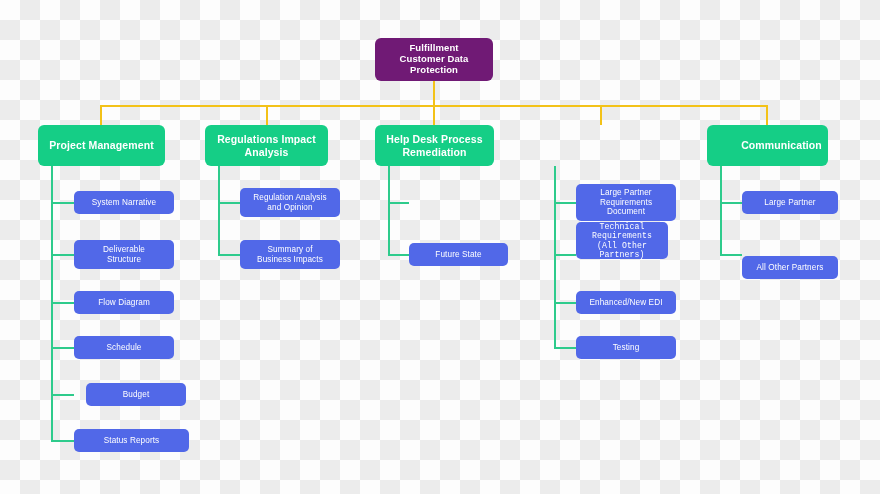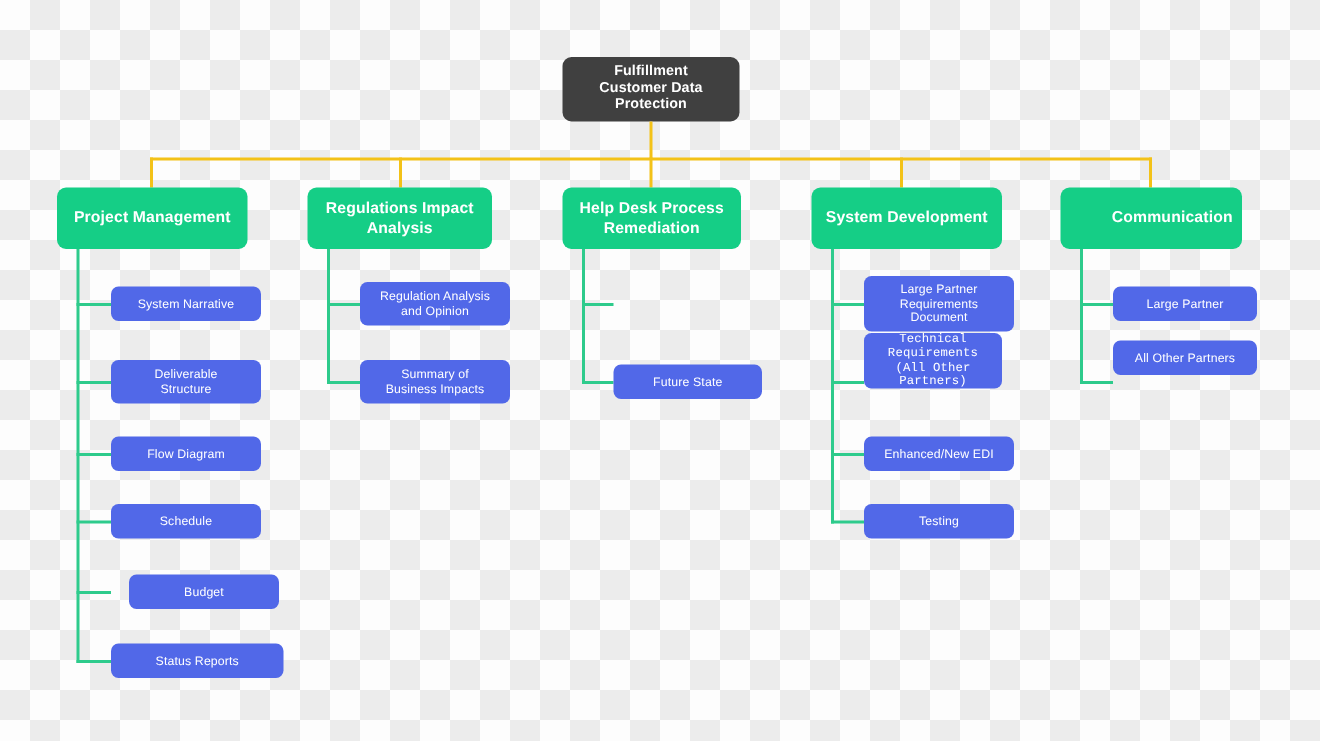--- a/index.html
+++ b/index.html
@@ -41,21 +41,21 @@
     align-items: center;
     justify-content: center;
     text-align: center;
     color: #ffffff;
     border-radius: 5px;
     line-height: 1.15;
     white-space: pre-line;
     letter-spacing: 0.1px;
   }
   .node.root {
-    background: #404040;
+    background: #701a75;
     font-size: 9.5px;
     font-weight: bold;
     border-radius: 6px;
   }
   .node.branch {
     background: #15ce86;
     font-size: 10.5px;
     font-weight: bold;
     border-radius: 6px;
   }
@@ -121,21 +121,20 @@
 
   <div class="node branch" style="left:375px; top:125px; width:119px; height:41px;">Help Desk Process
 Remediation</div>
   <div class="conn green" style="left:388px; top:166px; width:2px; height:89px;"></div>
 
   <div class="conn green" style="left:388px; top:202px; width:21px; height:2px;"></div>
 
   <div class="conn green" style="left:388px; top:254px; width:21px; height:2px;"></div>
   <div class="node leaf" style="left:409px; top:243px; width:99px; height:23px;">Future State</div>
 
-  <div class="node branch" style="left:541px; top:125px; width:127px; height:41px;">System Development</div>
   <div class="conn green" style="left:554px; top:166px; width:2px; height:183px;"></div>
 
   <div class="conn green" style="left:554px; top:202px; width:22px; height:2px;"></div>
   <div class="node leaf" style="left:576px; top:184px; width:100px; height:37px;">Large Partner
 Requirements
 Document</div>
 
   <div class="conn green" style="left:554px; top:254px; width:22px; height:2px;"></div>
   <div class="node leaf" style="left:576px; top:222px; width:92px; height:37px;font-family:Liberation Mono, monospace;">Technical
 Requirements
@@ -147,15 +146,15 @@
   <div class="conn green" style="left:554px; top:347px; width:22px; height:2px;"></div>
   <div class="node leaf" style="left:576px; top:336px; width:100px; height:23px;">Testing</div>
 
   <div class="node branch" style="left:707px; top:125px; width:121px; height:41px;padding-left:28px;">Communication</div>
   <div class="conn green" style="left:720px; top:166px; width:2px; height:89px;"></div>
 
   <div class="conn green" style="left:720px; top:202px; width:22px; height:2px;"></div>
   <div class="node leaf" style="left:742px; top:191px; width:96px; height:23px;">Large Partner</div>
 
   <div class="conn green" style="left:720px; top:254px; width:22px; height:2px;"></div>
-  <div class="node leaf" style="left:742px; top:227px; width:96px; height:23px;">All Other Partners</div>
+  <div class="node leaf" style="left:742px; top:256px; width:96px; height:23px;">All Other Partners</div>
 
 </div>
 
 </body></html>

